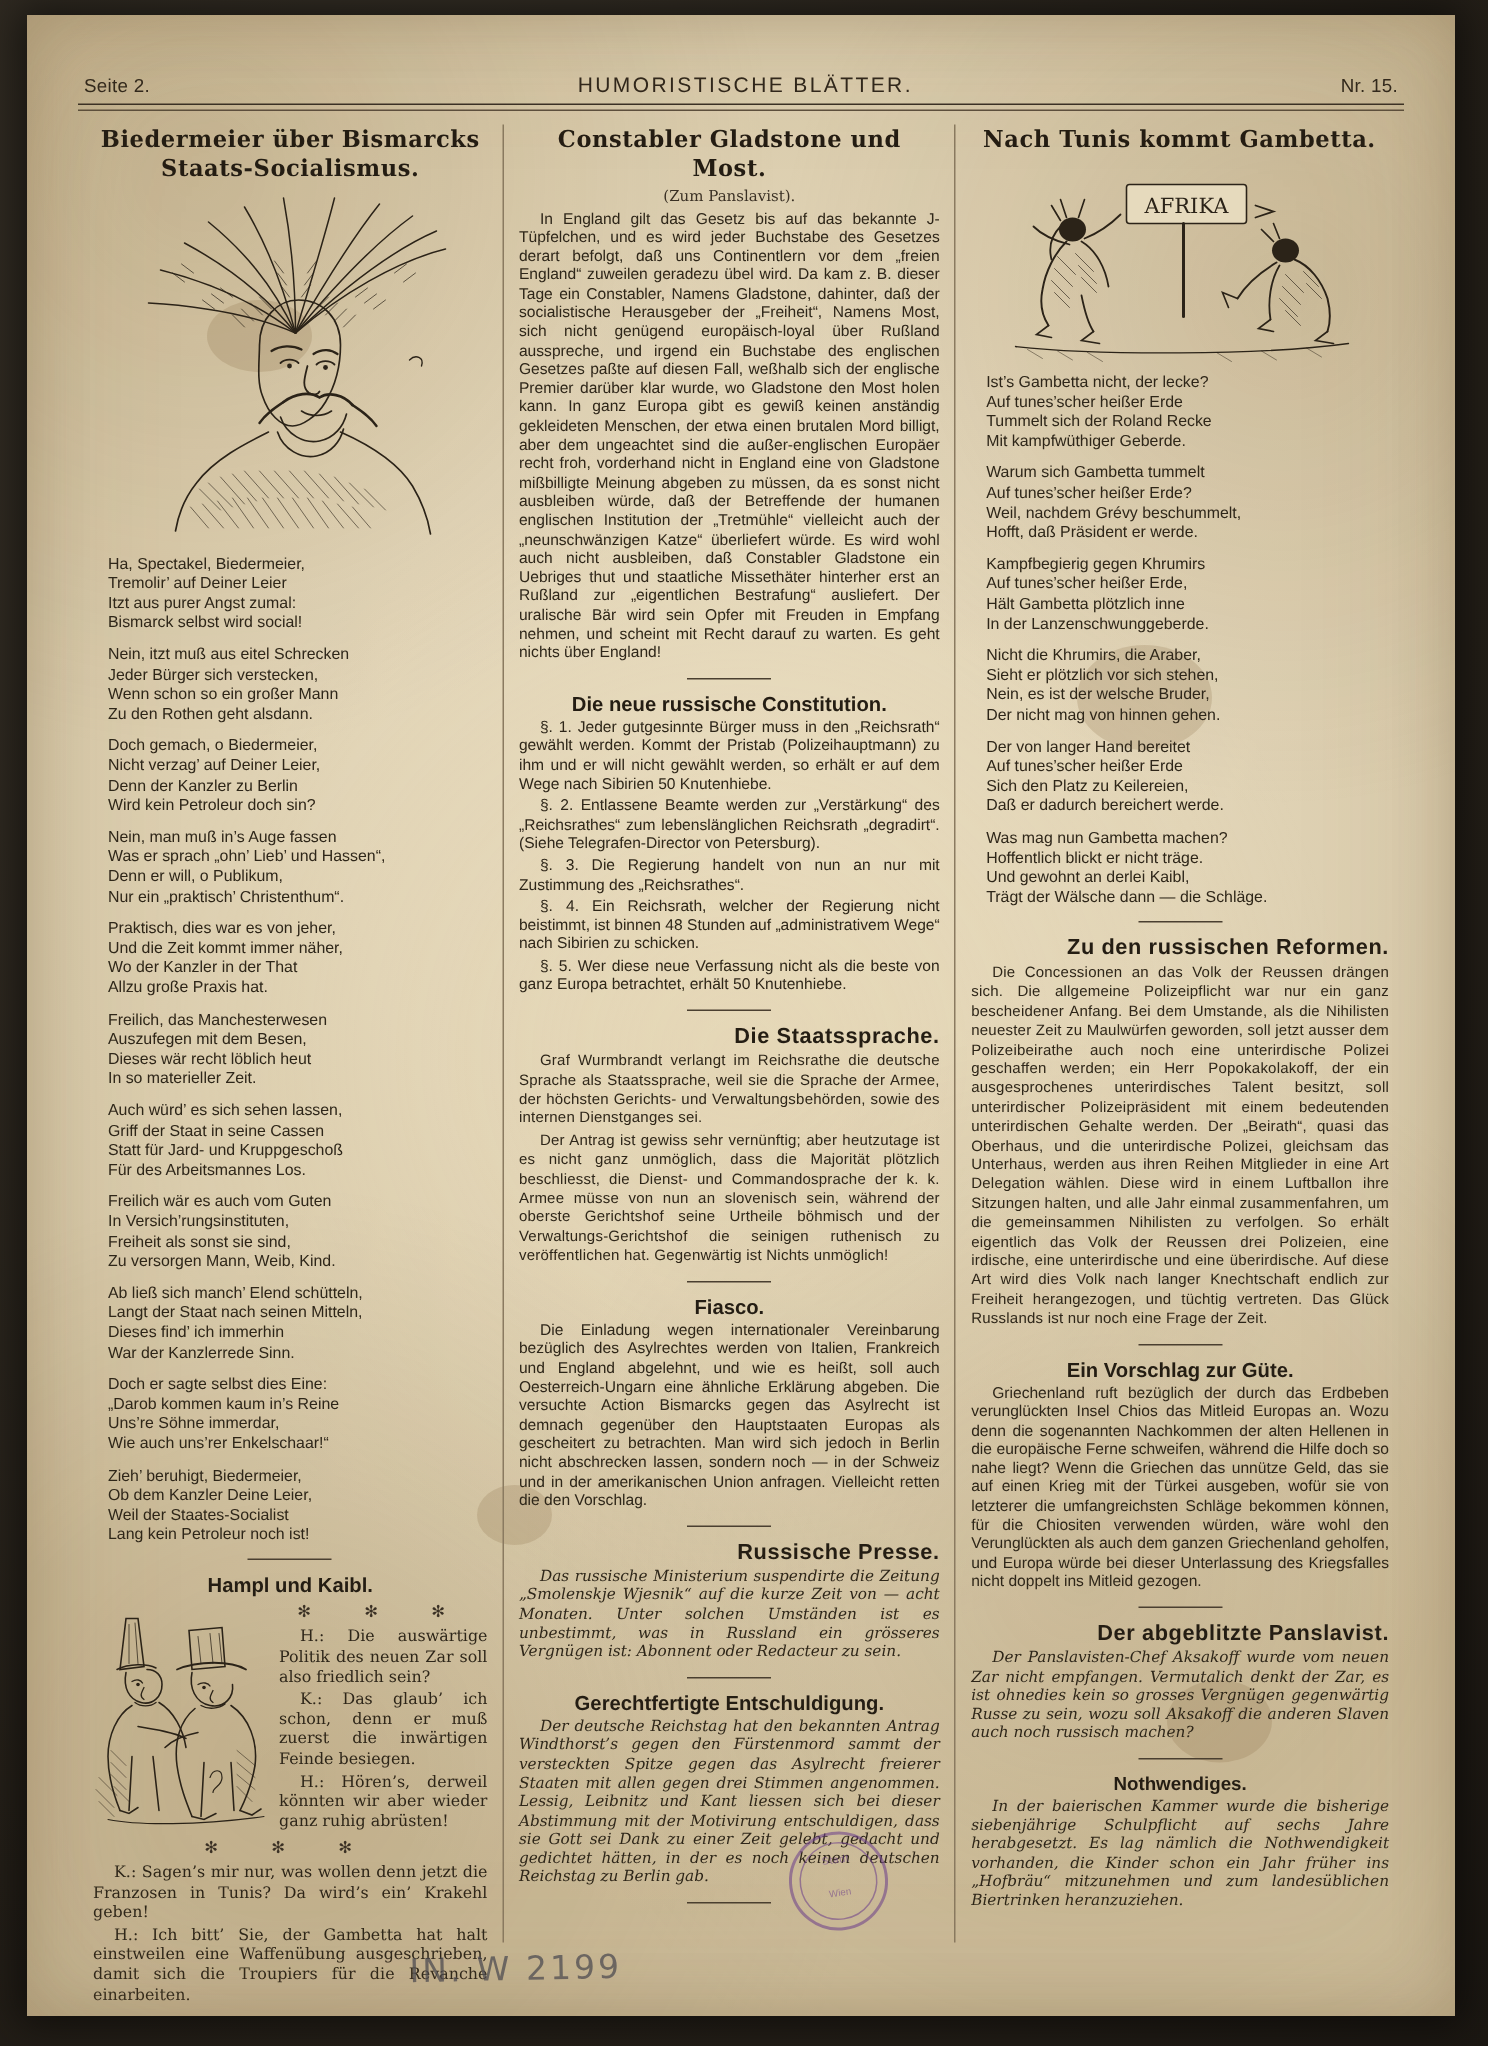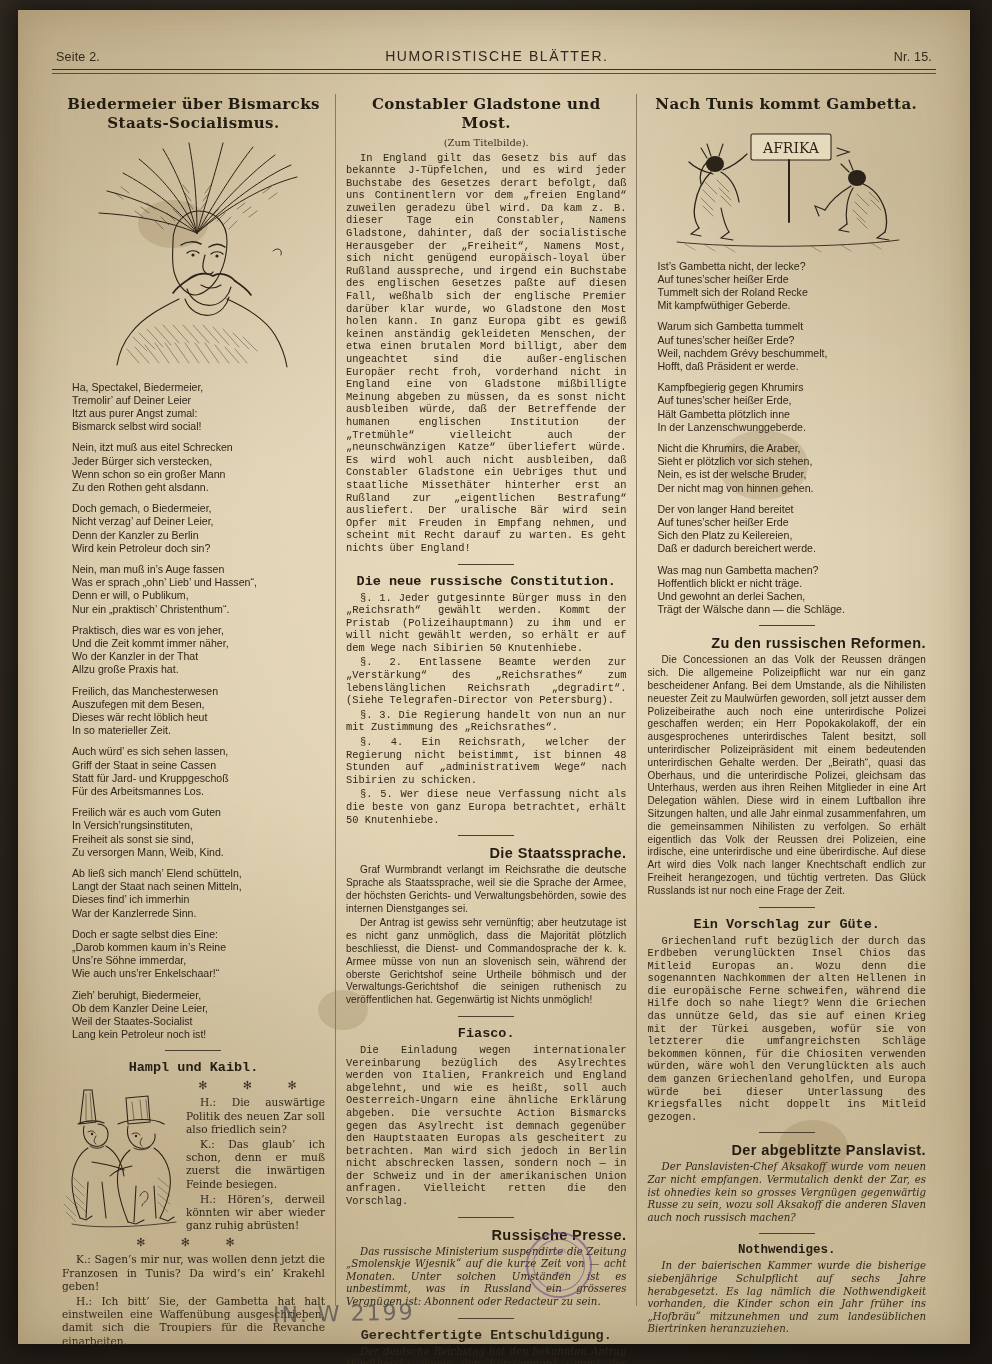--- a/index.html
+++ b/index.html
@@ -88,21 +88,21 @@
     margin: 0 0 0 0;
   }
   .rule-head-thin {
     border-top: .7px solid #5c4f3c;
     margin-top: 2.5px;
   }
 
   
   .cols {
     display: flex;
-    margin-top: 20px;
+    margin-top: 9px;
     height: 1212px;
   }
   .col {
     position: relative;
     padding: 0 10px;
   }
   .col.c1 { width: 270px; }
   .col.c2 { width: 288px; border-left: 1px solid #8a7a60; border-right: 1px solid #8a7a60; }
   .col.c3 { width: 286px; }
 
@@ -112,21 +112,21 @@
     font-weight: 700;
     font-size: 15.5px;
     text-align: center;
     margin: 0 0 5px 0;
     letter-spacing: .4px;
     font-style: normal;
     transform: scaleX(.97);
     color: #241d13;
   }
   h3.sub-head {
-    font-family: Liberation Mono, monospace;
+    font-family: Liberation Sans, sans-serif;
     font-weight: 700;
     font-size: 13.5px;
     text-align: center;
     margin: 9px 0 3px 0;
     color: #241d13;
   }
   h3.sub-head.roman {
     font-family: "Liberation Sans", sans-serif;
     font-weight: 700;
     font-size: 14.5px;
@@ -169,21 +169,21 @@
     line-height: 12.8px;
     letter-spacing: .15px;
   }
   .bodytext.italic {
     font-family: "DejaVu Serif", serif;
     font-style: italic;
     font-size: 10.2px;
     line-height: 12.6px;
   }
   .bodytext.fraktur {
-    font-family: Liberation Mono, monospace;
+    font-family: Liberation Sans, sans-serif;
   }
 
   
   .verse {
     font-family: Liberation Sans, sans-serif;
     font-size: 10.6px;
     line-height: 13.2px;
     margin: 0 0 8px 0;
     padding-left: 10px;
     color: #2e2619;
@@ -507,21 +507,21 @@
           <div class="stars">✻   ✻   ✻</div>
           <div>
               <p class="dlg">K.: Sagen’s mir nur, was wollen denn jetzt die Franzosen in Tunis? Da wird’s ein’ Krakehl geben!</p>
               <p class="dlg">H.: Ich bitt’ Sie, der Gambetta hat halt einstweilen eine Waffenübung ausgeschrieben, damit sich die Troupiers für die Revanche einarbeiten.</p>
             </div>
 
         </div>
 
         <div class="col c2">
           <h2 class="fraktur-head">Constabler Gladstone und Most.</h2>
-          <div class="kicker">(Zum Titelbilde).</div>
+          <div class="kicker">(Zum Panslavist).</div>
 
           <p class="bodytext fraktur indent">In England gilt das Gesetz bis auf das bekannte J-Tüpfelchen, und es wird jeder Buchstabe des Gesetzes derart befolgt, daß uns Continentlern vor dem „freien England“ zuweilen geradezu übel wird. Da kam z. B. dieser Tage ein Constabler, Namens Gladstone, dahinter, daß der socialistische Herausgeber der „Freiheit“, Namens Most, sich nicht genügend europäisch-loyal über Rußland ausspreche, und irgend ein Buchstabe des englischen Gesetzes paßte auf diesen Fall, weßhalb sich der englische Premier darüber klar wurde, wo Gladstone den Most holen kann. In ganz Europa gibt es gewiß keinen anständig gekleideten Menschen, der etwa einen brutalen Mord billigt, aber dem ungeachtet sind die außer-englischen Europäer recht froh, vorderhand nicht in England eine von Gladstone mißbilligte Meinung abgeben zu müssen, da es sonst nicht ausbleiben würde, daß der Betreffende der humanen englischen Institution der „Tretmühle“ vielleicht auch der „neunschwänzigen Katze“ überliefert würde. Es wird wohl auch nicht ausbleiben, daß Constabler Gladstone ein Uebriges thut und staatliche Missethäter hinterher erst an Rußland zur „eigentlichen Bestrafung“ ausliefert. Der uralische Bär wird sein Opfer mit Freuden in Empfang nehmen, und scheint mit Recht darauf zu warten. Es geht nichts über England!</p>
 
           <div class="sep"></div>
           <h3 class="sub-head">Die neue russische Constitution.</h3>
           <div>
               <p class="bodytext fraktur indent">§. 1. Jeder gutgesinnte Bürger muss in den „Reichsrath“ gewählt werden. Kommt der Pristab (Polizeihauptmann) zu ihm und er will nicht gewählt werden, so erhält er auf dem Wege nach Sibirien 50 Knutenhiebe.</p>
               <p class="bodytext fraktur indent">§. 2. Entlassene Beamte werden zur „Verstärkung“ des „Reichsrathes“ zum lebenslänglichen Reichsrath „degradirt“. (Siehe Telegrafen-Director von Petersburg).</p>
               <p class="bodytext fraktur indent">§. 3. Die Regierung handelt von nun an nur mit Zustimmung des „Reichsrathes“.</p>
               <p class="bodytext fraktur indent">§. 4. Ein Reichsrath, welcher der Regierung nicht beistimmt, ist binnen 48 Stunden auf „administrativem Wege“ nach Sibirien zu schicken.</p>
@@ -640,21 +640,21 @@
               </div>
               <div class="verse">
                 <div>Der von langer Hand bereitet</div>
                 <div>Auf tunes’scher heißer Erde</div>
                 <div>Sich den Platz zu Keilereien,</div>
                 <div>Daß er dadurch bereichert werde.</div>
               </div>
               <div class="verse">
                 <div>Was mag nun Gambetta machen?</div>
                 <div>Hoffentlich blickt er nicht träge.</div>
-                <div>Und gewohnt an derlei Sachen,</div>
+                <div>Und gewohnt an derlei Kaibl,</div>
                 <div>Trägt der Wälsche dann — die Schläge.</div>
               </div>
             </div>
 
           <div class="sep"></div>
           <h3 class="sub-head roman">Zu den russischen Reformen.</h3>
           <div>
               <p class="bodytext roman indent">Die Concessionen an das Volk der Reussen drängen sich. Die allgemeine Polizeipflicht war nur ein ganz bescheidener Anfang. Bei dem Umstande, als die Nihilisten neuester Zeit zu Maulwürfen geworden, soll jetzt ausser dem Polizeibeirathe auch noch eine unterirdische Polizei geschaffen werden; ein Herr Popokakolakoff, der ein ausgesprochenes unterirdisches Talent besitzt, soll unterirdischer Polizeipräsident mit einem bedeutenden unterirdischen Gehalte werden. Der „Beirath“, quasi das Oberhaus, und die unterirdische Polizei, gleichsam das Unterhaus, werden aus ihren Reihen Mitglieder in eine Art Delegation wählen. Diese wird in einem Luftballon ihre Sitzungen halten, und alle Jahr einmal zusammenfahren, um die gemeinsammen Nihilisten zu verfolgen. So erhält eigentlich das Volk der Reussen drei Polizeien, eine irdische, eine unterirdische und eine überirdische. Auf diese Art wird dies Volk nach langer Knechtschaft endlich zur Freiheit herangezogen, und tüchtig vertreten. Das Glück Russlands ist nur noch eine Frage der Zeit.</p>
             </div>
 

